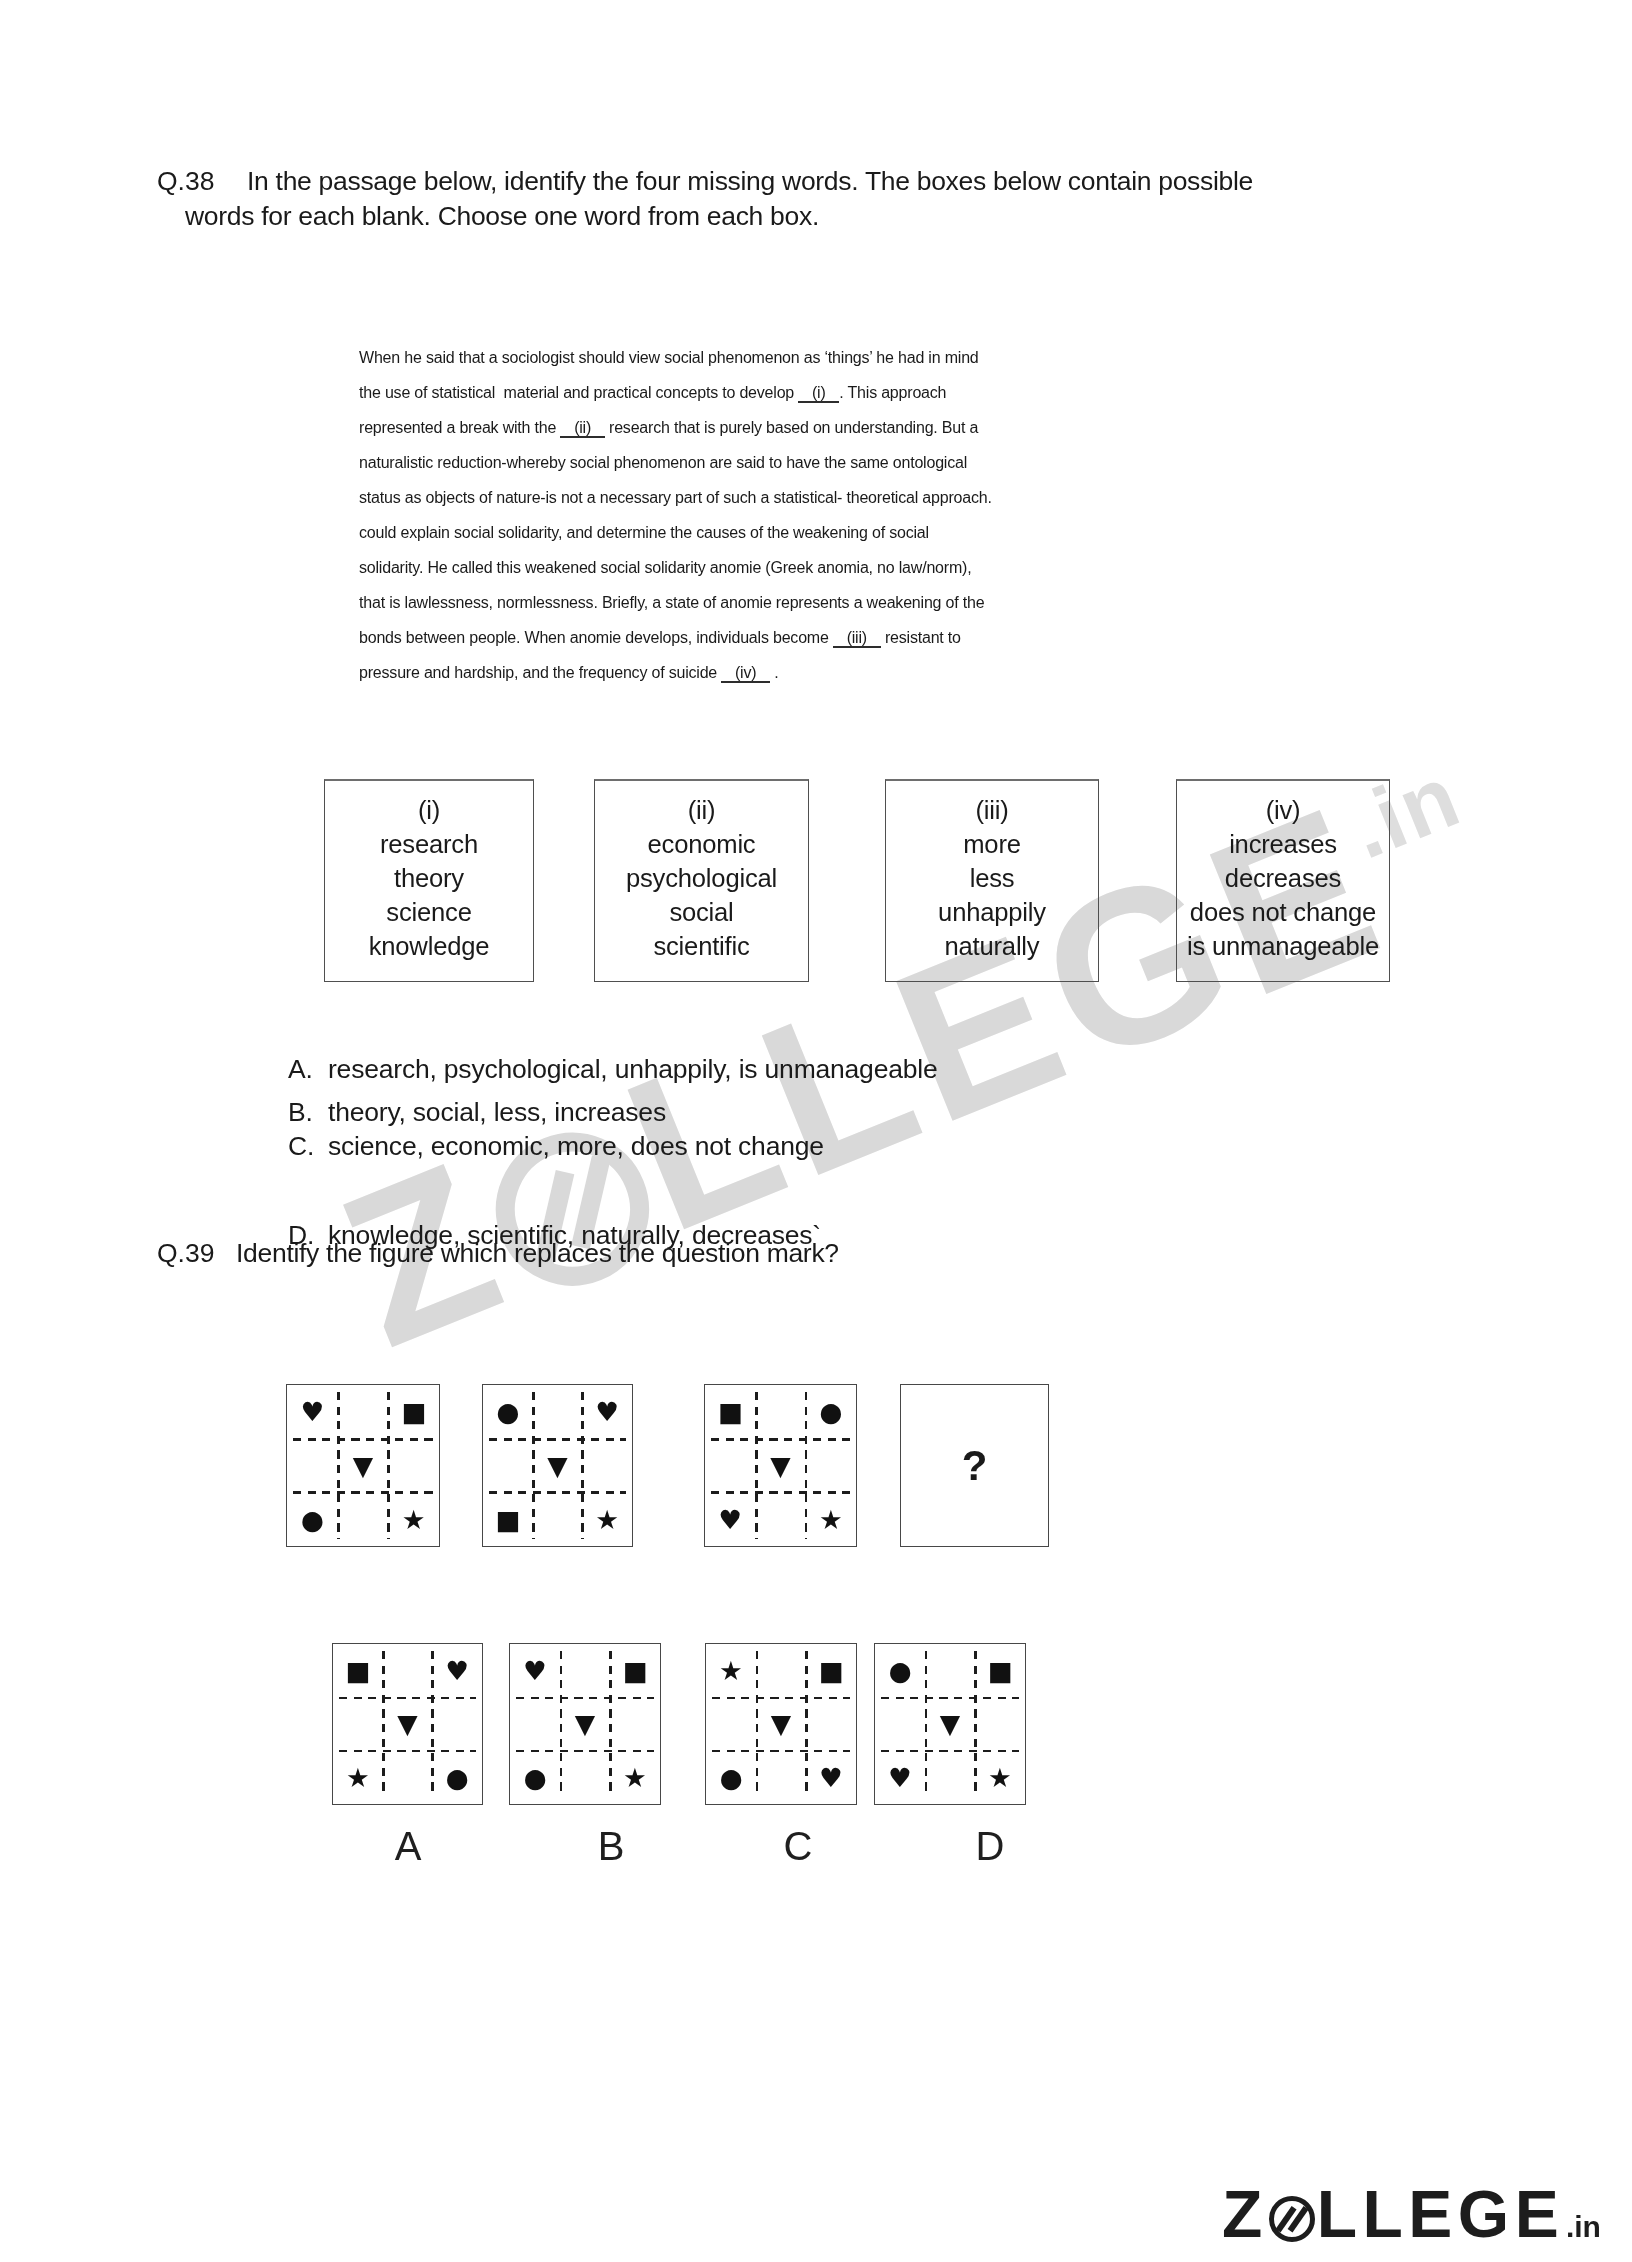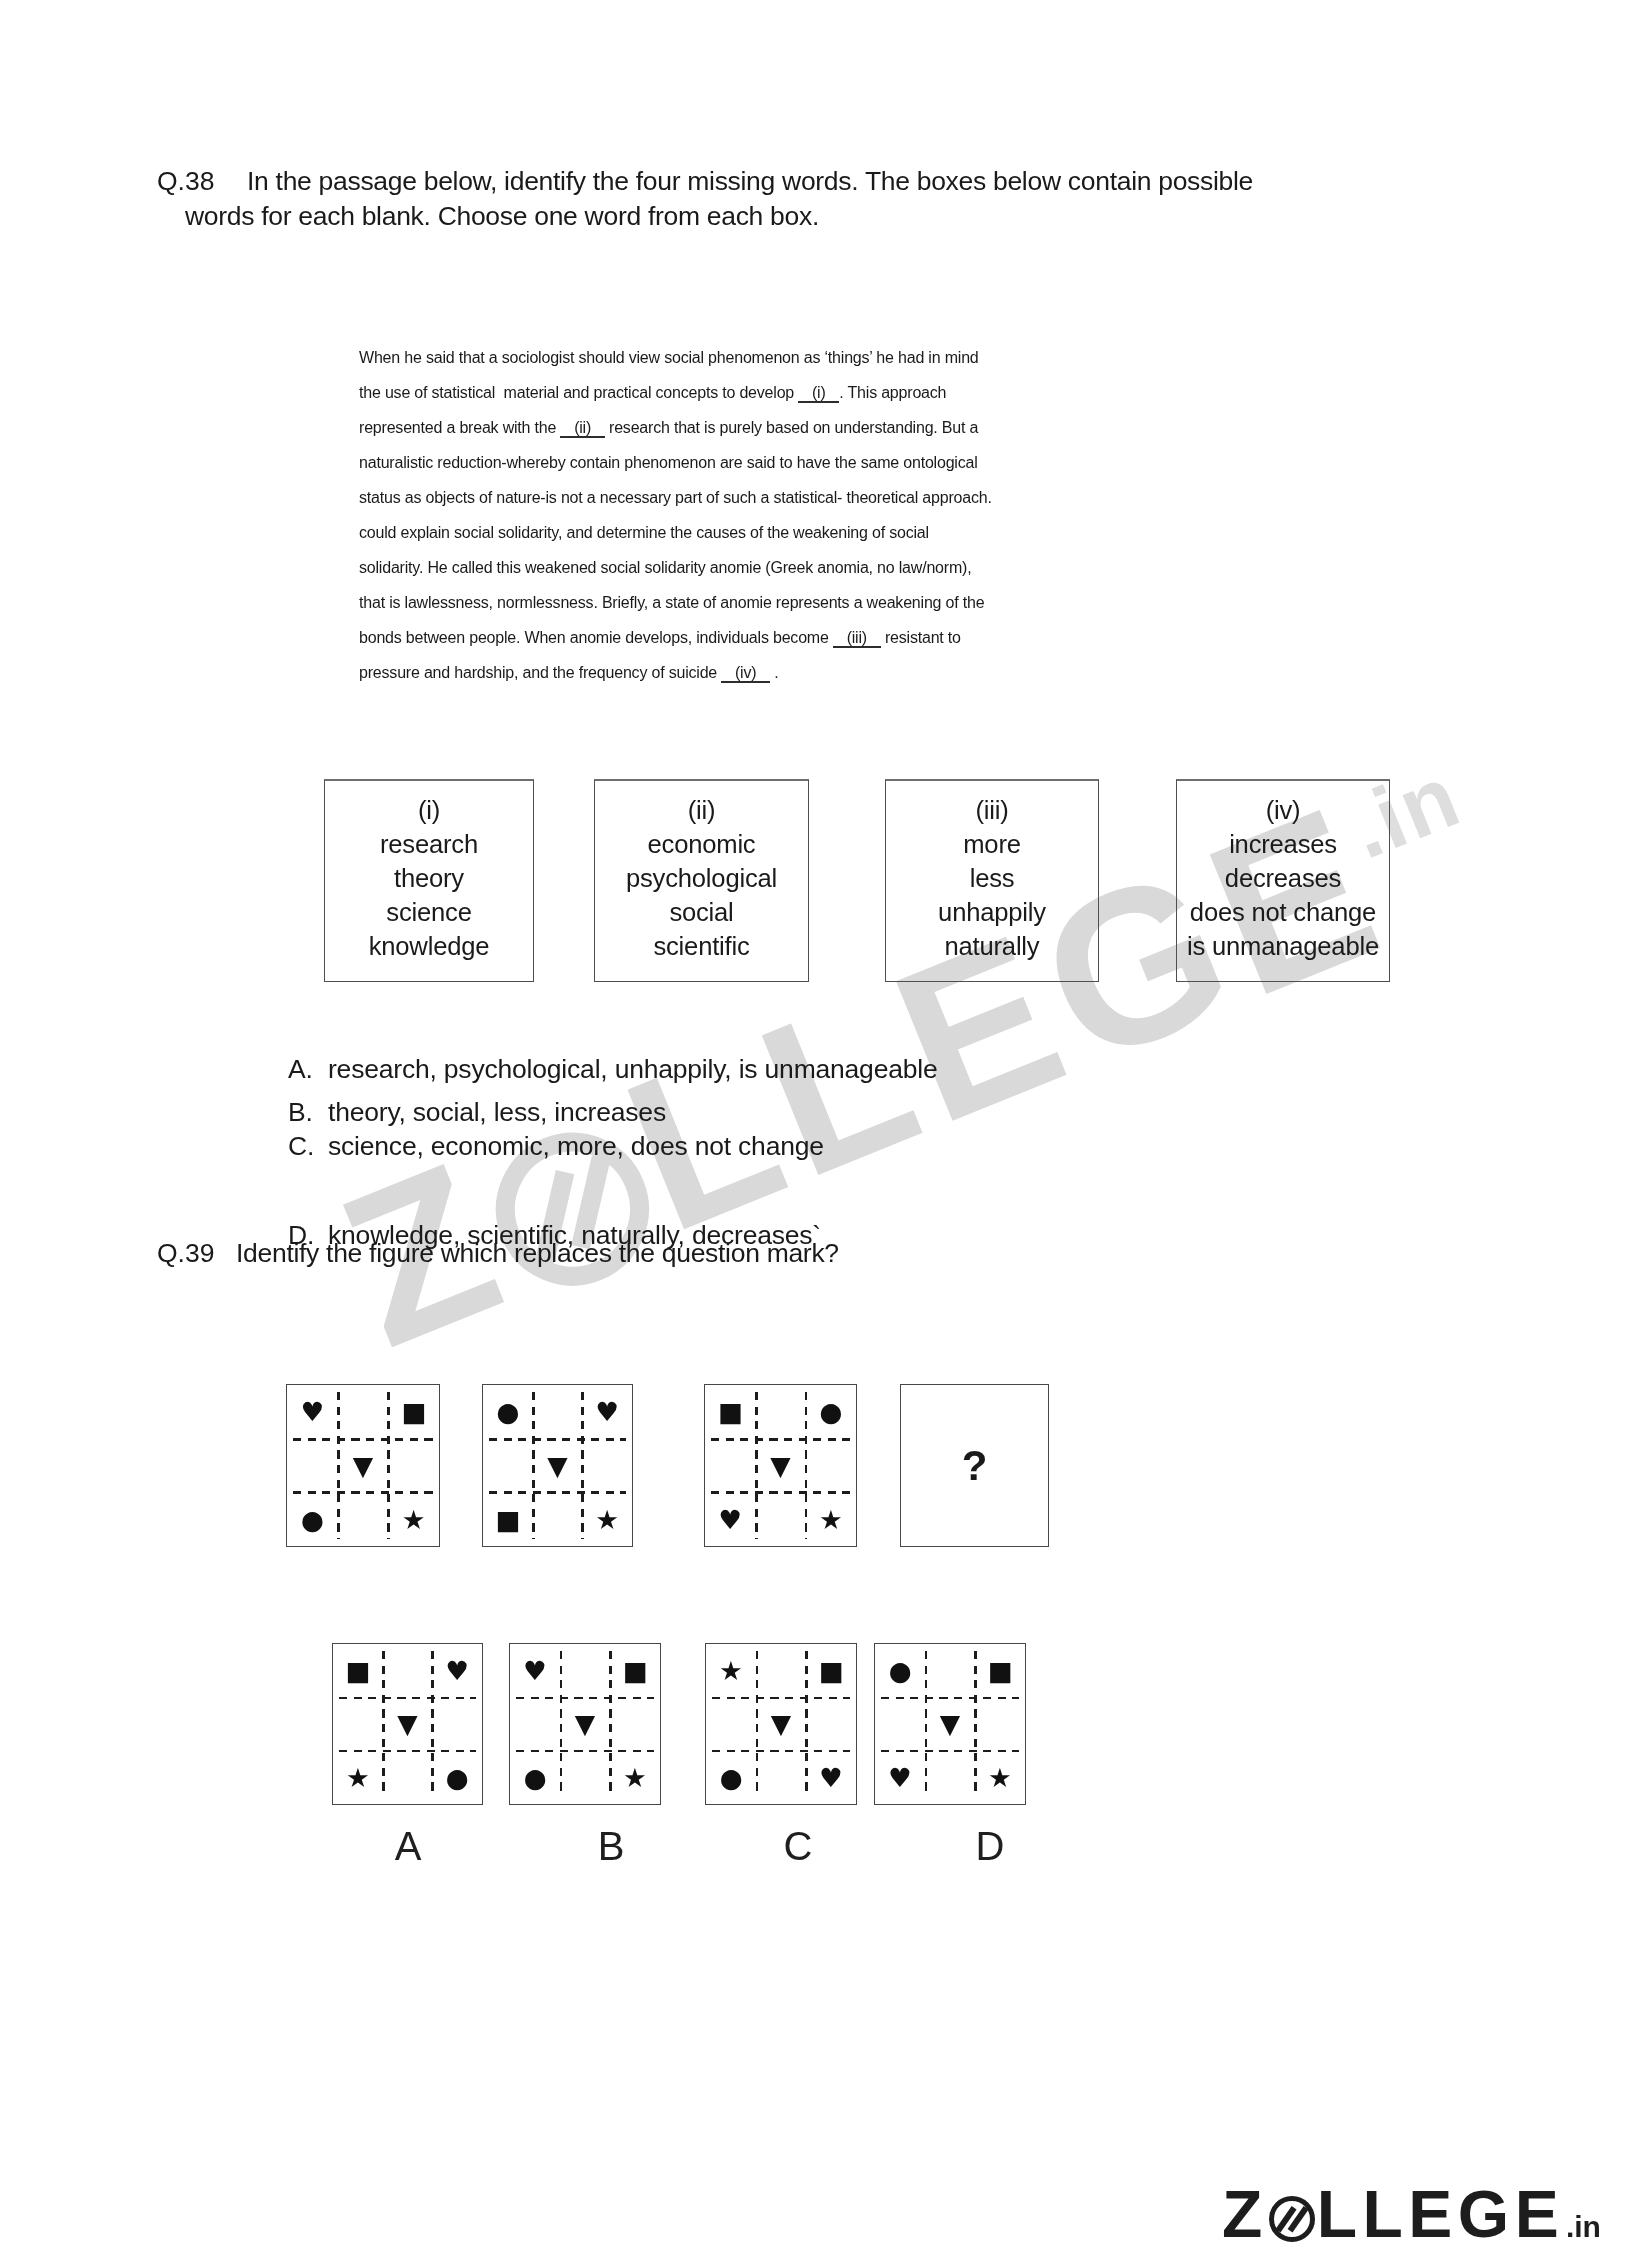--- a/index.html
+++ b/index.html
@@ -73,21 +73,21 @@
   <div class="layer">
 
     <div class="qnum" style="left:157px; top:166px;">Q.38</div>
     <div class="qprompt-line" style="left:238px; top:166px;margin-left:9px;">In the passage below, identify the four missing words. The boxes below contain possible</div>
     <div class="qprompt-line" style="left:185px; top:201px;">words for each blank. Choose one word from each box.</div>
 
     <div id="passage" class="passage" style="left:359px; top:340px;">
         <div class="pline"><span>When he said that a sociologist should view social phenomenon as ‘things’ he had in mind</span></div>
         <div class="pline"><span>the use of statistical  material and practical concepts to develop </span><span class="blank">(i)</span><span>. This approach</span></div>
         <div class="pline"><span>represented a break with the </span><span class="blank">(ii)</span><span> research that is purely based on understanding. But a</span></div>
-        <div class="pline"><span>naturalistic reduction-whereby contain phenomenon are said to have the same ontological</span></div>
+        <div class="pline"><span>naturalistic reduction-whereby social phenomenon are said to have the same ontological</span></div>
         <div class="pline"><span>status as objects of nature-is not a necessary part of such a statistical- theoretical approach.</span></div>
         <div class="pline"><span>could explain social solidarity, and determine the causes of the weakening of social</span></div>
         <div class="pline"><span>solidarity. He called this weakened social solidarity anomie (Greek anomia, no law/norm),</span></div>
         <div class="pline"><span>that is lawlessness, normlessness. Briefly, a state of anomie represents a weakening of the</span></div>
         <div class="pline"><span>bonds between people. When anomie develops, individuals become </span><span class="blank">(iii)</span><span> resistant to</span></div>
         <div class="pline"><span>pressure and hardship, and the frequency of suicide </span><span class="blank">(iv)</span><span> .</span></div>
       </div>
 
     <div id="word-boxes">
         <div class="word-box" style="left: 324px; width: 210px;">

